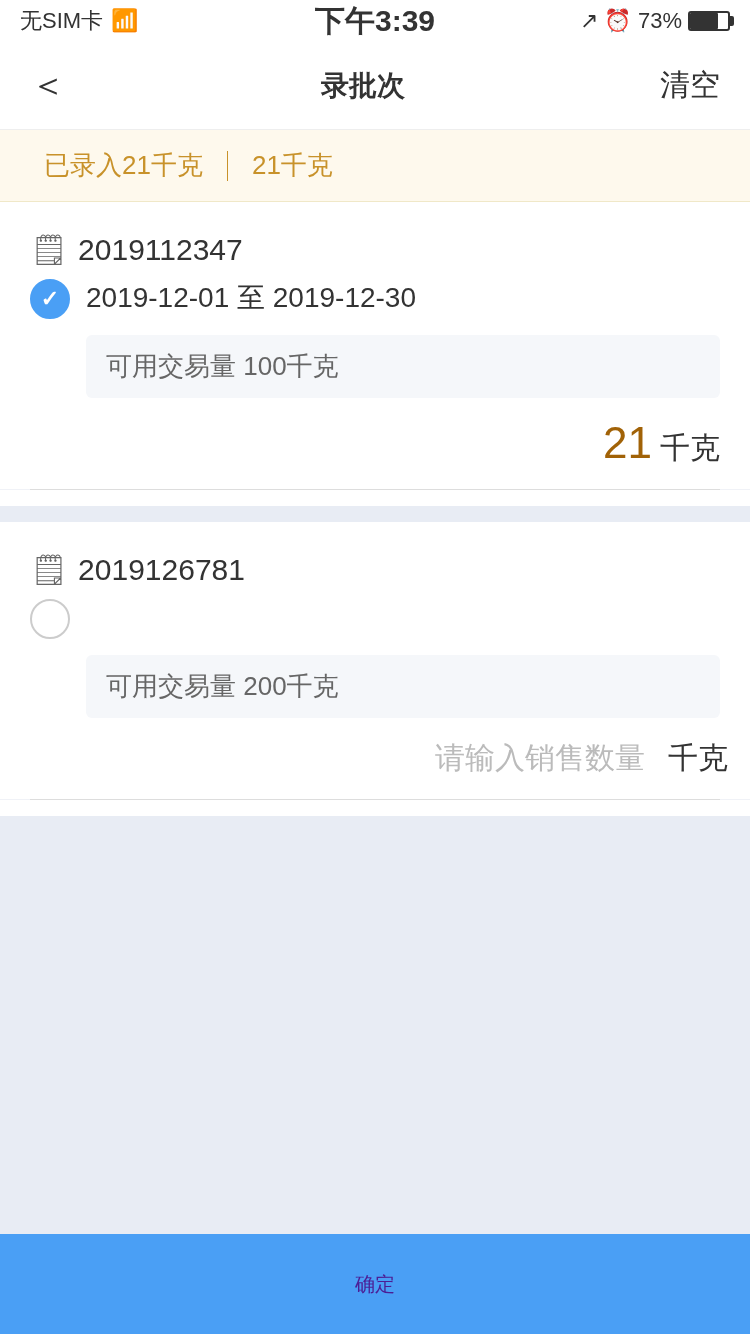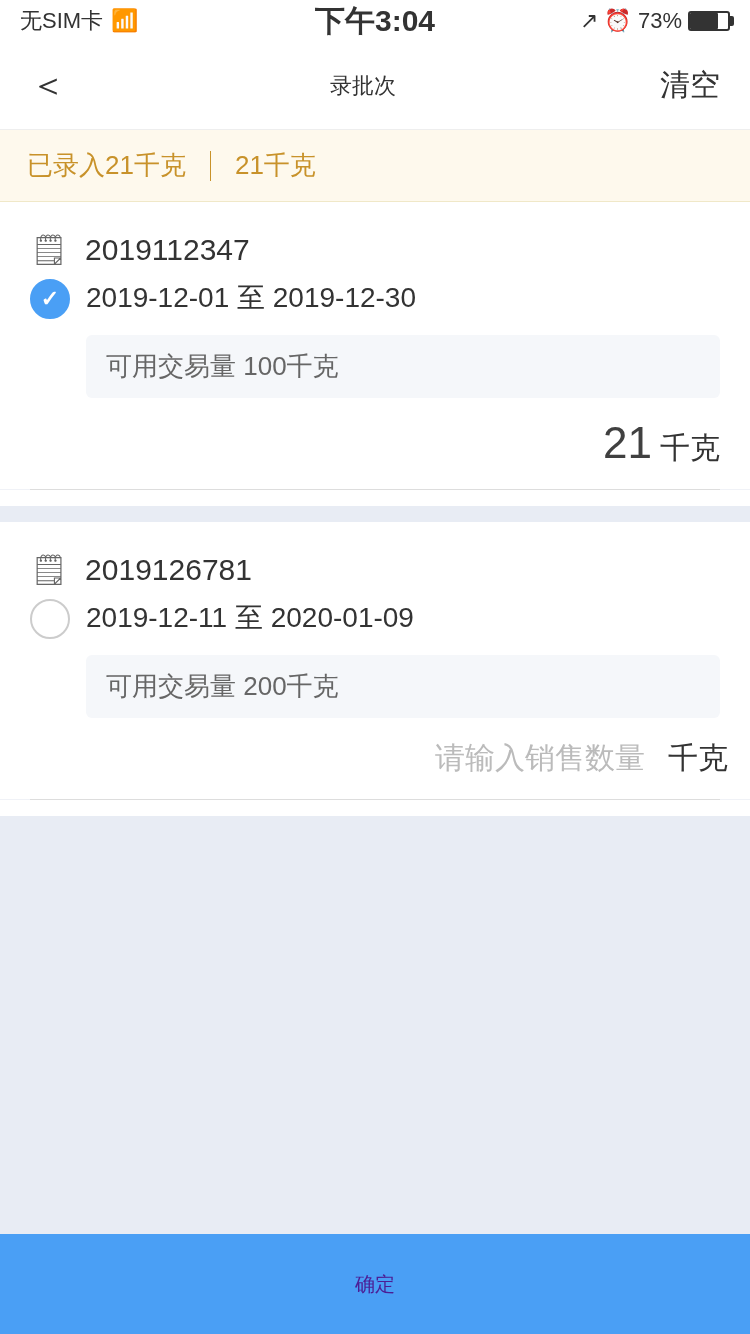--- a/index.html
+++ b/index.html
@@ -78,33 +78,33 @@
       justify-content: space-between;
       padding: 0 30px;
       border-bottom: 1px solid #eee;
     }
     .nav-back {
       font-size: 36px;
       color: #333;
       cursor: pointer;
     }
     .nav-title {
-      font-size: 22px;
-      font-weight: 400;
+      font-size: 28px;
+      font-weight: 700;
       color: #333;
     }
     .nav-action {
       font-size: 30px;
       color: #333;
     }
 
     
     .summary-bar {
       background: #fef9ed;
-      padding: 18px 27px;
+      padding: 18px 44px;
       display: flex;
       align-items: center;
       gap: 24px;
       border-bottom: 1px solid #f0e8c8;
     }
     .summary-label {
       font-size: 26px;
       color: #c8922a;
     }
     .summary-divider {
@@ -129,21 +129,20 @@
       margin-bottom: 12px;
     }
     .batch-icon {
       font-size: 30px;
       color: #666;
     }
     .batch-id {
       font-size: 30px;
       color: #333;
       font-weight: 500;
-      margin-left: 7px;
     }
     .batch-date-row {
       display: flex;
       align-items: flex-start;
       gap: 16px;
       margin-bottom: 16px;
     }
     .radio-circle {
       width: 40px;
       height: 40px;
@@ -183,21 +182,21 @@
     .amount-row {
       display: flex;
       justify-content: flex-end;
       align-items: baseline;
       padding: 20px 30px;
       background: #fff;
       gap: 8px;
     }
     .amount-value {
       font-size: 44px;
-      color: #404040;
+      color: #a16207;
       font-weight: 400;
     }
     .amount-unit {
       font-size: 30px;
       color: #333;
     }
     .amount-underline {
       border-bottom: 1px solid #ddd;
       margin: 0 30px;
     }
@@ -274,21 +273,21 @@
     }
   </style>
 </head>
 <body>
 
 <div class="status-bar">
   <div class="status-left">
     <span>无SIM卡</span>
     <span>📶</span>
   </div>
-  <div class="status-center">下午3:04</div>
+  <div class="status-center">下午3:39</div>
   <div class="status-right">
     <span>↗</span>
     <span>⏰</span>
     <span>73%</span>
     <span class="battery-icon">
       <div class="battery-fill"></div>
     </span>
   </div>
 </div>
 
@@ -326,21 +325,20 @@
 
   <div class="section-divider"></div>
 
   <div class="batch-item">
     <div class="batch-header">
       <span class="batch-icon">🗒</span>
       <span class="batch-id">2019126781</span>
     </div>
     <div class="batch-date-row">
       <div class="radio-circle"></div>
-      <span class="batch-date">2019-12-11 至 2020-01-09</span>
     </div>
     <div class="batch-qty-bar">可用交易量 200千克</div>
   </div>
   <div class="input-row">
     <input class="input-field" type="number" placeholder="请输入销售数量" style="">
     <span class="amount-unit">千克</span>
   </div>
   <div class="input-underline"></div>
   <div style="height:16px; background:#fff;"></div>
 

